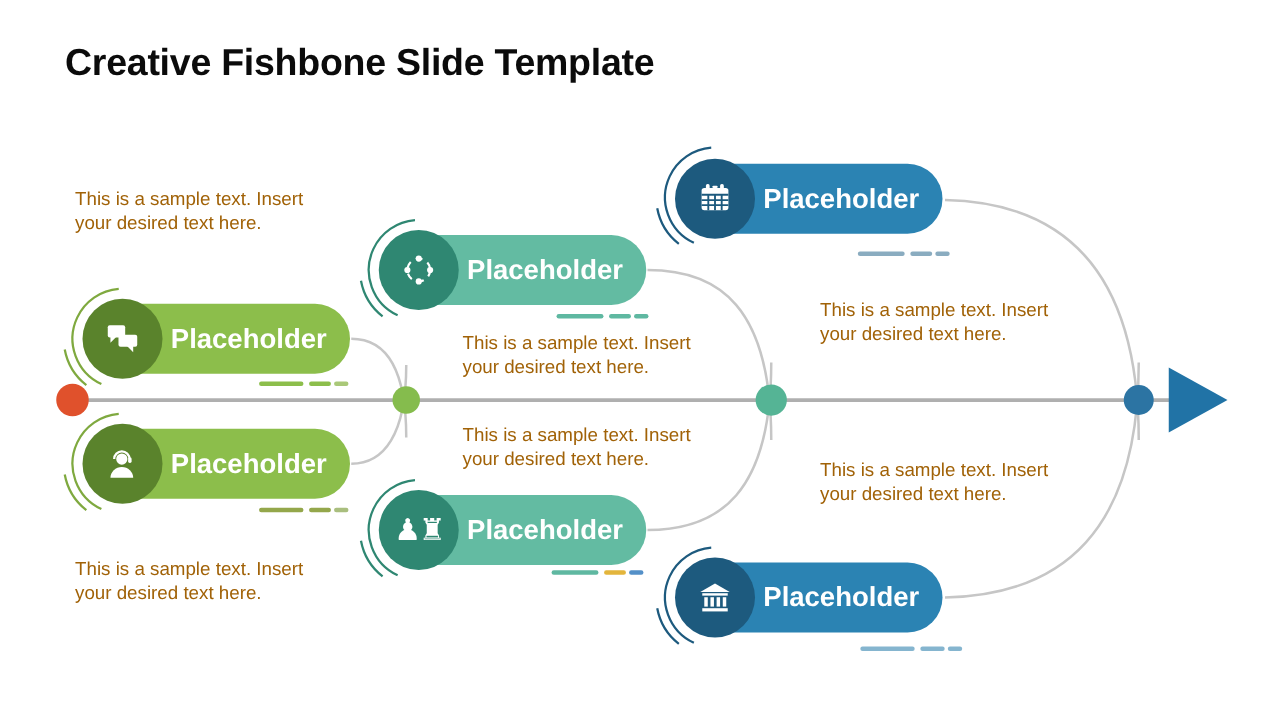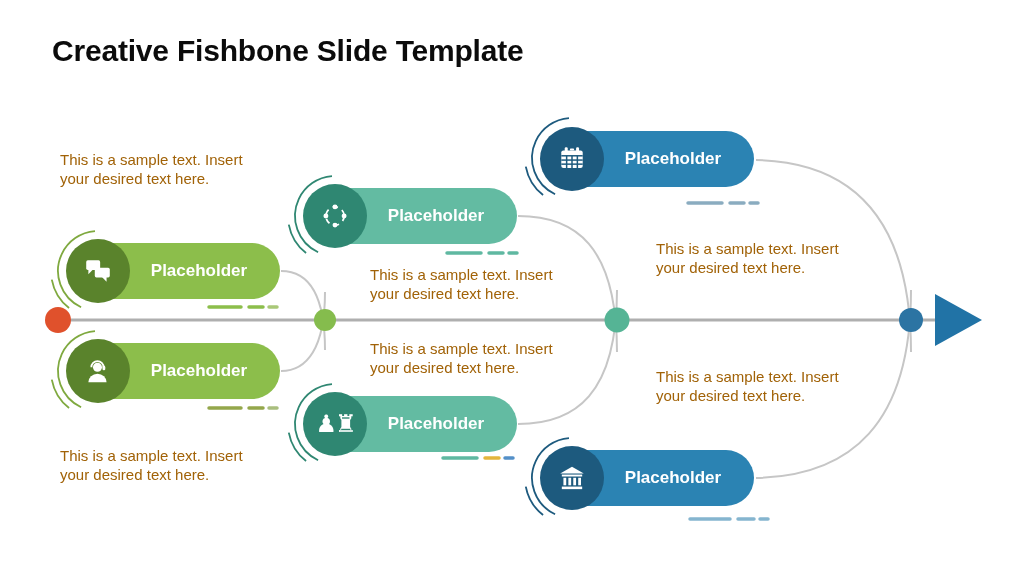--- a/index.html
+++ b/index.html
@@ -13,21 +13,21 @@
   }
   .overlay{position:absolute;left:0;top:0;width:1024px;height:576px;}
   .pill{position:absolute;width:214px;height:64px;}
   .pill-body{position:absolute;left:18px;top:4px;right:0;height:56px;border-radius:28px;}
   .pill-circle{
     position:absolute;left:0;top:0;width:64px;height:64px;border-radius:50%;
     display:flex;align-items:center;justify-content:center;
   }
   .pill-label{
     position:absolute;left:66px;right:14px;top:4px;height:56px;line-height:56px;
-    text-align:center;color:#fff;font-weight:bold;font-size:17px;
+    text-align:center;color:#fff;font-weight:bold;font-size:22px;
   }
   .green  .pill-body{background:#8CBE4B;}
   .green  .pill-circle{background:#5A832C;}
   .teal   .pill-body{background:#63BBA2;}
   .teal   .pill-circle{background:#2F8772;}
   .blue   .pill-body{background:#2B83B3;}
   .blue   .pill-circle{background:#1D5A7E;}
   .icon{width:30px;height:30px;}
   .glyph-icon{
     color:#fff;font-family:"DejaVu Sans",sans-serif;font-size:24px;line-height:30px;

